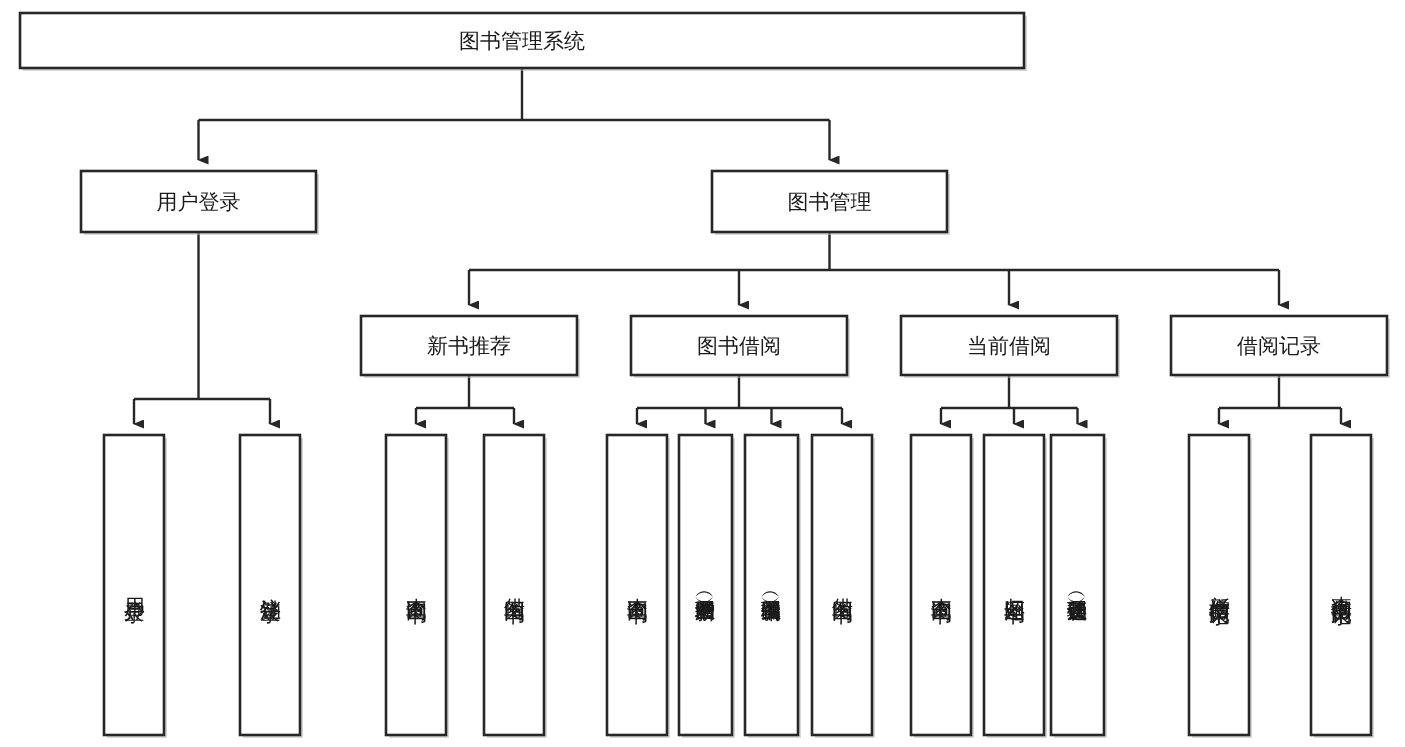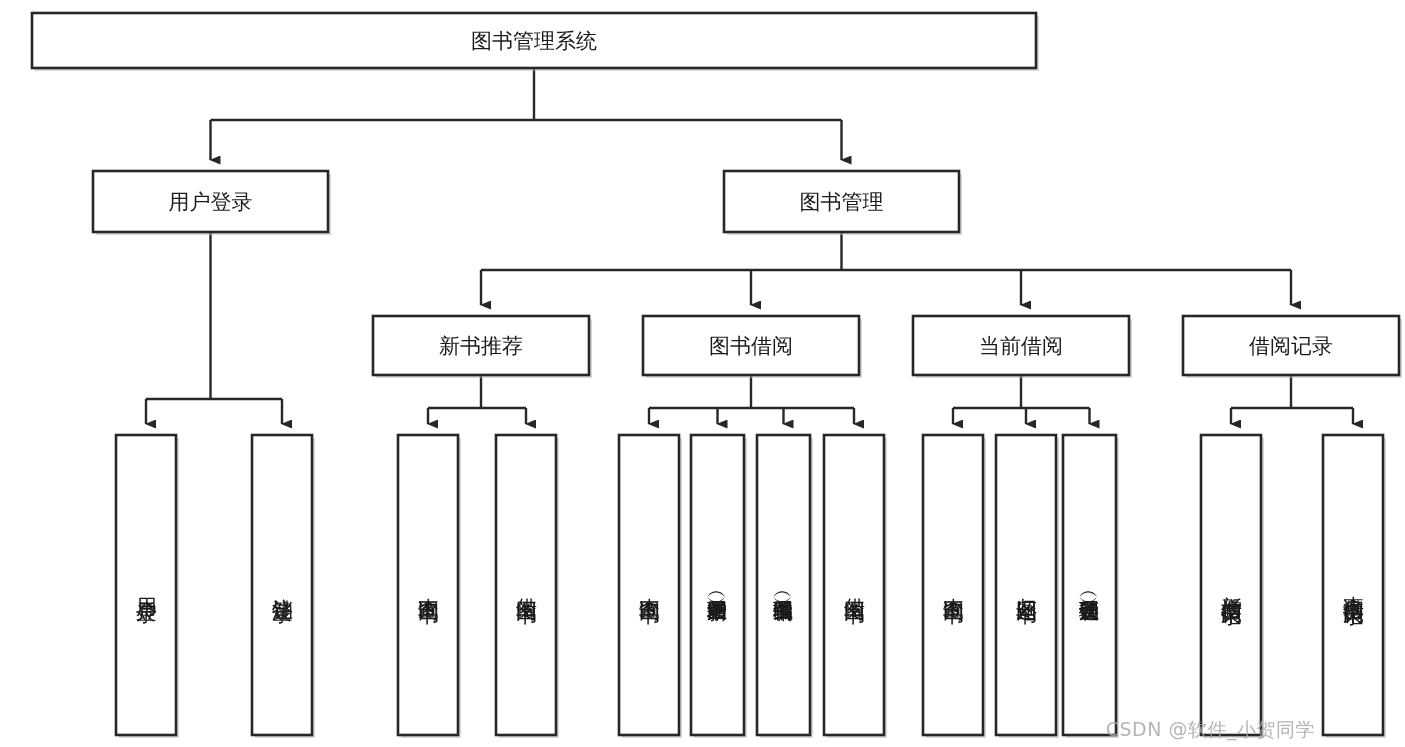--- a/index.html
+++ b/index.html
@@ -11,21 +11,20 @@
     width: 1405px;
     height: 747px;
     font-family: "DejaVu Sans", "Liberation Sans", sans-serif;
     overflow: hidden;
     position: relative;
   }
   #diagram-root {
     position: relative;
     width: 1311px;
     height: 747px;
-    margin-left: 12px;
   }
   svg#flow {
     position: absolute;
     left: 0;
     top: 0;
     width: 1405px;
     height: 747px;
     display: block;
   }
   .node-rect {
@@ -186,14 +185,13 @@
       <div class="vlabel" style="left: 679px; top: 435px; width: 53px; height: 300px; font-size: 20px; letter-spacing: 0px;">新增图书（管理员）</div>
       <div class="vlabel" style="left: 745px; top: 435px; width: 53px; height: 300px; font-size: 20px; letter-spacing: 0px;">编辑图书（管理员）</div>
       <div class="vlabel" style="left: 812px; top: 435px; width: 60px; height: 300px;">借阅图书</div>
       <div class="vlabel" style="left: 911px; top: 435px; width: 60px; height: 300px;">查询图书</div>
       <div class="vlabel" style="left: 984px; top: 435px; width: 60px; height: 300px;">归还图书</div>
       <div class="vlabel" style="left: 1051px; top: 435px; width: 53px; height: 300px; font-size: 20px; letter-spacing: 0px;">确认归还（管理员）</div>
       <div class="vlabel" style="left: 1189px; top: 435px; width: 60px; height: 300px;">新增借阅记录</div>
       <div class="vlabel" style="left: 1311px; top: 435px; width: 60px; height: 300px;">查询借阅记录</div>
     </div>
 
-  <div class="watermark">CSDN @软件_小贺同学</div>
 </div>
 
 </body></html>

